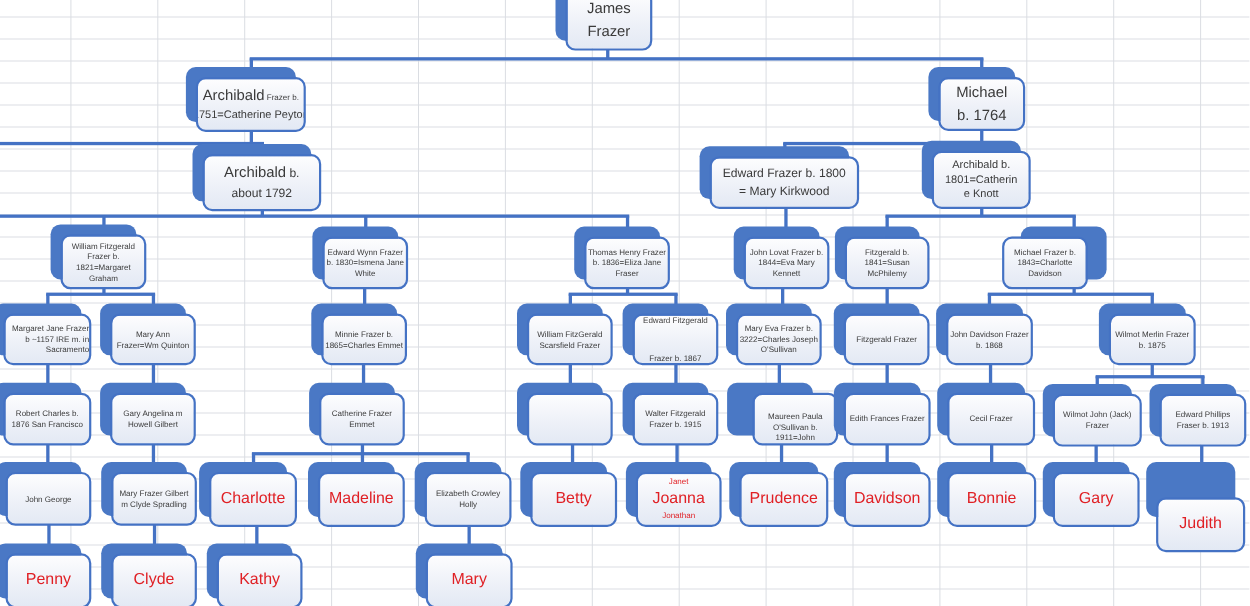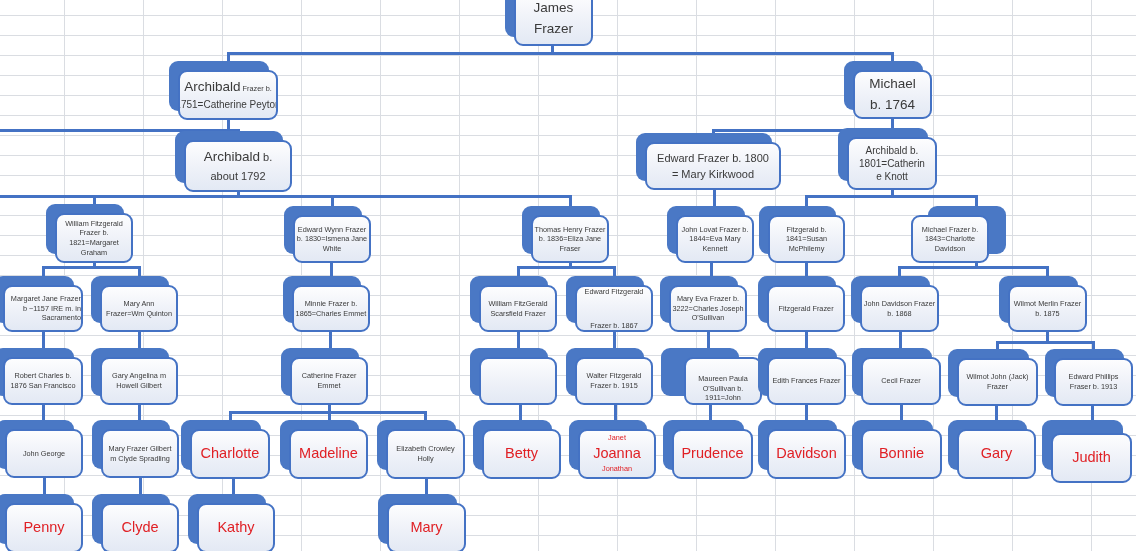--- a/index.html
+++ b/index.html
@@ -399,21 +399,21 @@
         </div>
       </div>
       <div class="node">
         <div class="node-shadow" style="left: 948px; top: 420px; width: 79px; height: 50px;"></div>
         <div class="node-face" style="left: 957px; top: 429px; width: 79px; height: 50px;">
           <div class="tl t-red">Gary</div>
         </div>
       </div>
       <div class="node">
         <div class="node-shadow" style="left: 1042px; top: 420px; width: 81px; height: 50px;"></div>
-        <div class="node-face" style="left: 1051px; top: 433px; width: 81px; height: 50px;">
+        <div class="node-face" style="left: 1051px; top: 452px; width: 81px; height: 50px;">
           <div class="tl t-red">Judith</div>
         </div>
       </div>
       <div class="node">
         <div class="node-shadow" style="left: -4px; top: 494px; width: 78px; height: 50px;"></div>
         <div class="node-face" style="left: 5px; top: 503px; width: 78px; height: 50px;">
           <div class="tl t-red">Penny</div>
         </div>
       </div>
       <div class="node">

